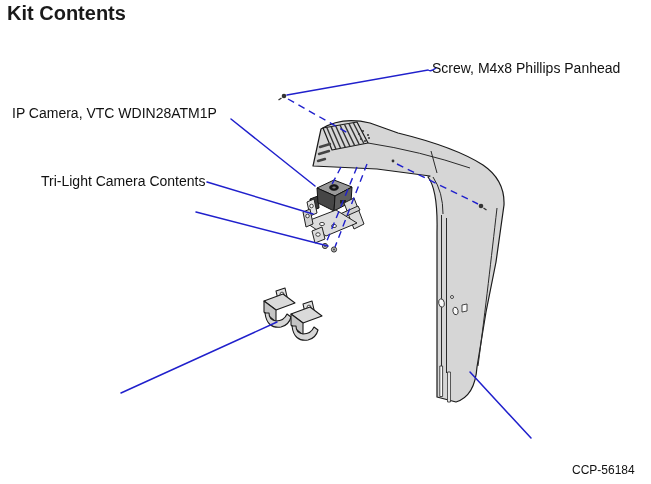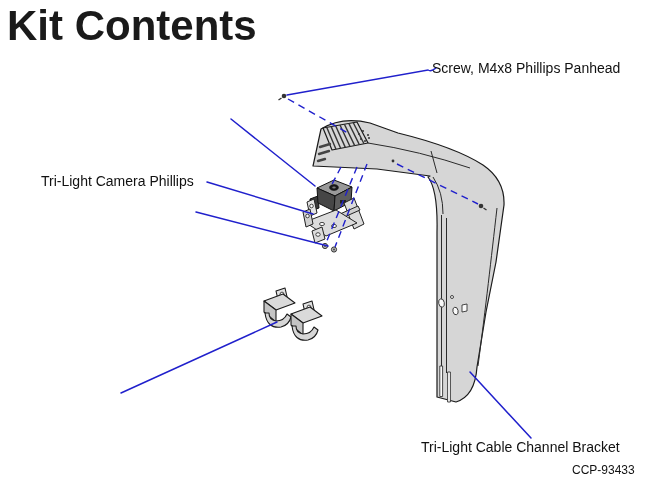--- a/index.html
+++ b/index.html
@@ -5,21 +5,21 @@
   :root{
     --leader:#2020cc;
     --text:#111111;
     --title:#1a1a1a;
     --part-fill:#d6d6d6;
     --part-outline:#1a1a1a;
   }
   html,body{margin:0;padding:0;background:#ffffff;}
   #page{position:relative;width:651px;height:484px;background:#fff;overflow:hidden;
         font-family:"Liberation Sans","DejaVu Sans",sans-serif;}
-  #title{position:absolute;left:7px;top:2px;font-size:42px;font-weight:bold;
+  #title{position:absolute;left:7px;top:2px;font-size:20px;font-weight:bold;
          color:var(--title);letter-spacing:0px;white-space:nowrap;}
   .lbl{position:absolute;font-size:14px;color:var(--text);white-space:nowrap;}
   #lbl-screw{left:432px;top:60px;}
   #lbl-ipcam{left:12px;top:105px;}
   #lbl-cambracket{left:41px;top:173px;}
   #lbl-nut{left:56px;top:203px;}
   #lbl-cclamp{left:32px;top:389px;}
   #lbl-cable{left:421px;top:439px;}
   #fig-code{position:absolute;left:572px;top:463px;font-size:12px;color:var(--text);white-space:nowrap;}
   svg{position:absolute;left:0;top:0;}
@@ -157,16 +157,16 @@
       <line class="leader" x1="231" y1="119" x2="315" y2="186"></line>
       <line class="leader" x1="207" y1="182" x2="313" y2="214"></line>
       <line class="leader" x1="196" y1="212" x2="328" y2="246"></line>
       <line class="leader" x1="121" y1="393" x2="277" y2="322"></line>
       <line class="leader" x1="531" y1="438" x2="470" y2="372"></line>
     </g>
   </svg>
 
   <div id="title">Kit Contents</div>
   <div class="lbl" id="lbl-screw">Screw, M4x8 Phillips Panhead</div>
-  <div class="lbl" id="lbl-cambracket">Tri-Light Camera Phillips</div>
-  <div class="lbl" id="lbl-cable">Tri-Light Cable Channel Bracket</div>
-  <div id="fig-code">CCP-93433</div>
+  <div class="lbl" id="lbl-ipcam">IP Camera, VTC WDIN28ATM1P</div>
+  <div class="lbl" id="lbl-cambracket">Tri-Light Camera Contents</div>
+  <div id="fig-code">CCP-56184</div>
 </div>
 
 </body></html>

